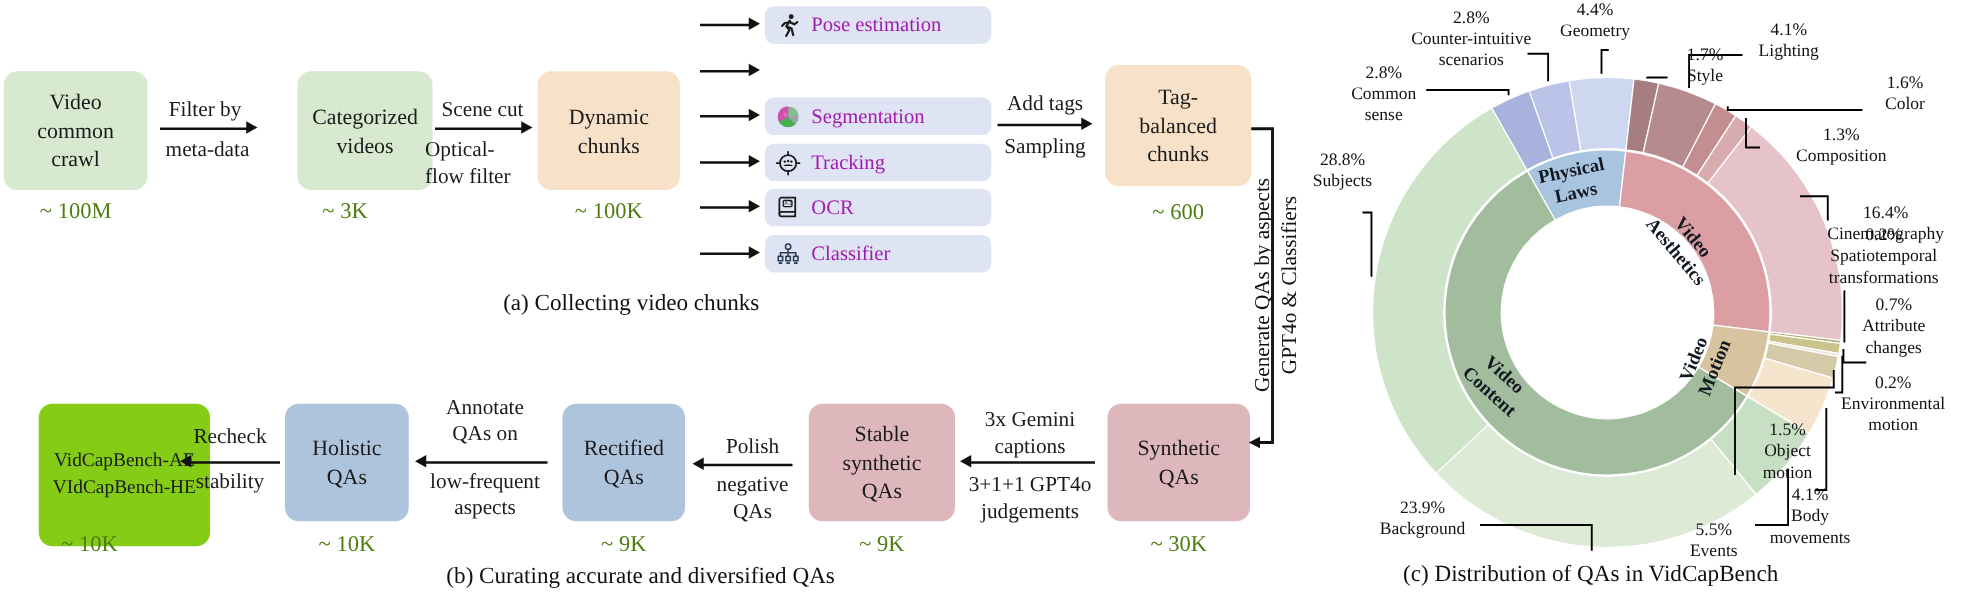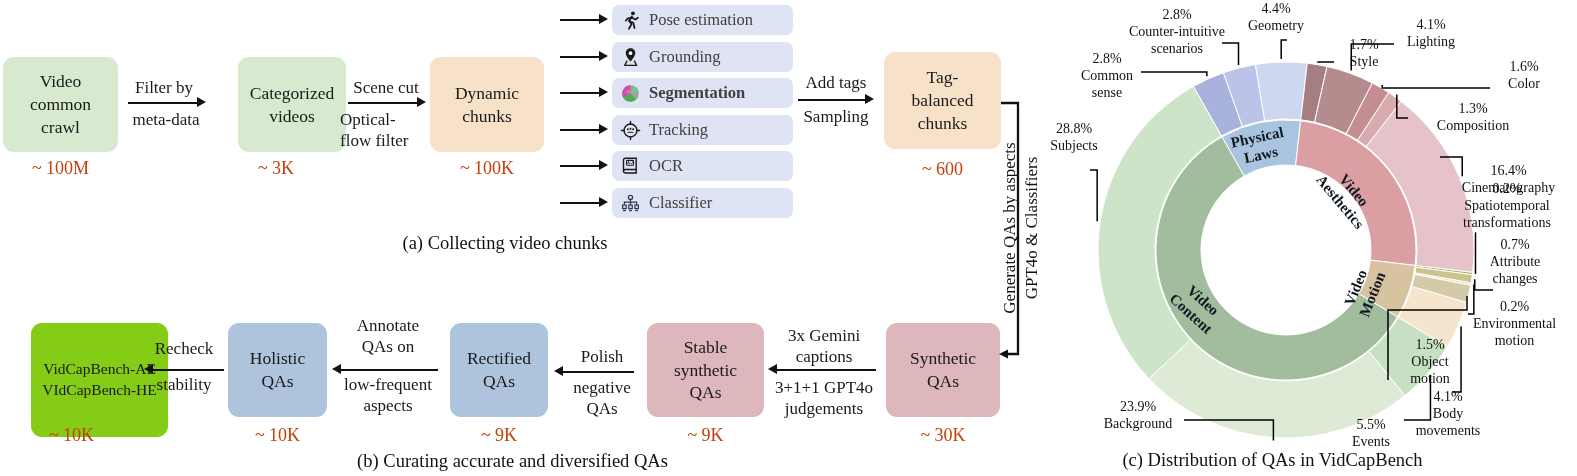--- a/index.html
+++ b/index.html
@@ -9,42 +9,42 @@
     font-family:"Liberation Serif","DejaVu Serif",serif;
   }
   .fbox {
     position:absolute; border-radius:11px;
     display:flex; align-items:center; justify-content:center;
     text-align:center; white-space:pre-line;
     font-size:17.5px; line-height:1.3; color:#1a1a1a;
   }
   .fbox.small-text { font-size:15.5px; line-height:1.35; }
   .count {
-    position:absolute; text-align:center; font-size:18px; color:#c2410c;
+    position:absolute; text-align:center; font-size:18px; color:#4d7c0f;
   }
   .alabel {
     position:absolute; text-align:center; white-space:pre-line;
     font-size:17px; line-height:1.25; color:#1a1a1a;
   }
   .caption {
     position:absolute; text-align:center; font-size:18.5px; color:#111;
   }
   .arrow { position:absolute; background:#111; height:2.3px; }
   .arrow.right::after {
     content:""; position:absolute; right:-8px; top:-4.6px; width:0; height:0;
     border-left:9px solid #111; border-top:5.6px solid transparent; border-bottom:5.6px solid transparent;
   }
   .arrow.left::before {
     content:""; position:absolute; left:-8px; top:-4.6px; width:0; height:0;
     border-right:9px solid #111; border-top:5.6px solid transparent; border-bottom:5.6px solid transparent;
   }
   .task {
     position:absolute; left:612px; width:181px; height:30px; border-radius:7px;
     display:flex; align-items:center; gap:8px; padding-left:8px; box-sizing:border-box;
-    font-size:16.5px; color:#404040;
+    font-size:16.5px; color:#a21caf;
   }
   .task .ticon { width:21px; height:21px; flex:0 0 21px; display:flex; align-items:center; }
   .genlabel {
     position:absolute; left:1021px; top:228px;
     transform:translate(-50%,-50%) rotate(-90deg);
     text-align:center; font-size:17px; line-height:1.3; white-space:pre-line; color:#111;
   }
   #fig-svg { position:absolute; left:0; top:0; pointer-events:none; }
   .donut-outer-label {
     position:absolute; text-align:center; white-space:pre-line;
@@ -97,32 +97,22 @@
           <path d="M13.6 7.4 L10.4 12.6 L13.2 16 L10.2 21.4"></path>
           <path d="M10.4 12.6 L15.2 14.6 L16.6 20.6"></path>
           <path d="M13.4 8.6 L17.6 10.8 L20.4 8.8"></path>
           <path d="M13 9 L9 9.6 L6.6 12.2"></path>
         </g>
       </svg>
     </span>
     <span>Pose estimation</span>
   </div>
 
-  <div class="task" style="top: 42px; background: rgb(222, 228, 244);">
-    <span class="ticon">
-      <svg viewBox="0 0 24 24" width="21" height="21">
-        <path d="M8.2 15.6 L5.4 21 L19 21 L16.2 15.6" fill="none" stroke="#1a1a1a" stroke-width="1.5" stroke-linejoin="round"></path>
-        <path d="M12 1.5 C8.9 1.5 6.5 3.9 6.5 6.9 C6.5 10.8 12 16.6 12 16.6 C12 16.6 17.5 10.8 17.5 6.9 C17.5 3.9 15.1 1.5 12 1.5 Z" fill="#1a1a1a"></path>
-        <circle cx="12" cy="7" r="2.1" fill="#ffffff"></circle>
-      </svg>
-    </span>
-    <span>Grounding</span>
-  </div>
-
-  <div class="task" style="top: 78px; background: rgb(222, 228, 244); font-weight: bold;">
+
+  <div class="task" style="top: 78px; background: rgb(222, 228, 244);">
     <span class="ticon">
       <svg viewBox="0 0 24 24" width="21" height="21">
         <circle cx="12" cy="12" r="9.5" fill="#9aa4a8"></circle>
         <path d="M12 2.5 A9.5 9.5 0 0 0 4 17 L12 12 Z" fill="#cf4fae"></path>
         <path d="M4 17 A9.5 9.5 0 0 0 18.5 18.7 L12 12 Z" fill="#44b050"></path>
         <path d="M21.4 10 A9.5 9.5 0 0 0 15 3 L12 12 Z" fill="#7fc38a"></path>
         <circle cx="9.5" cy="10" r="2" fill="#e06fc0"></circle>
       </svg>
     </span>
     <span>Segmentation</span>

